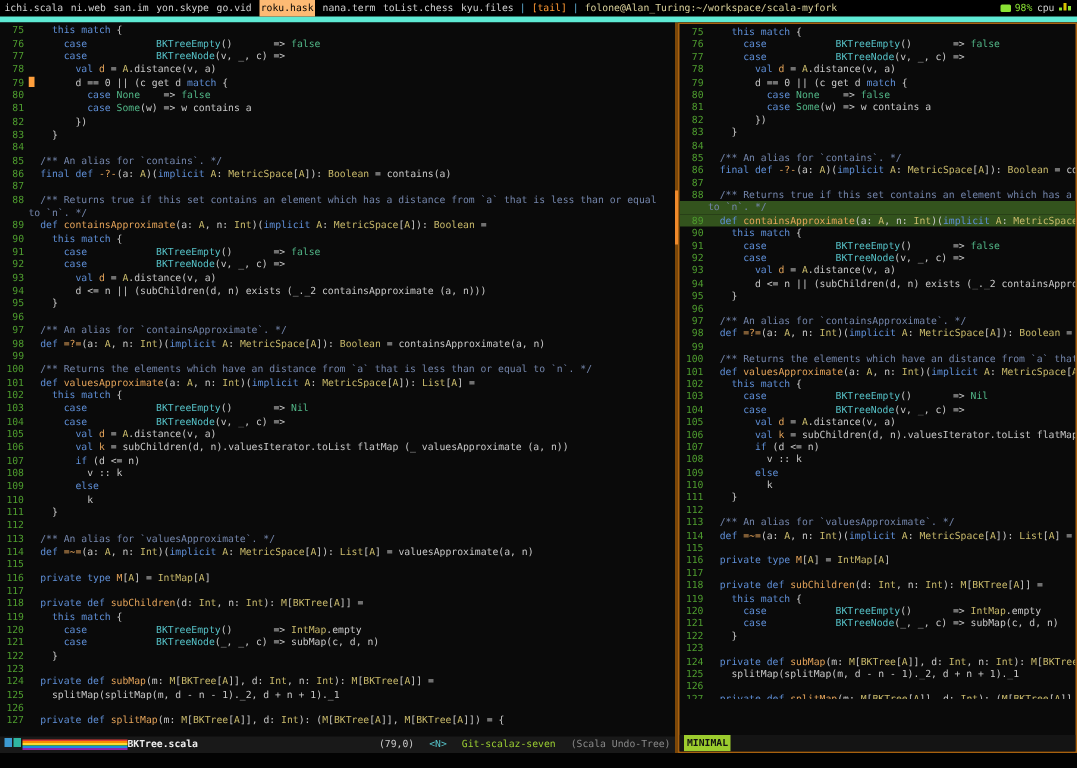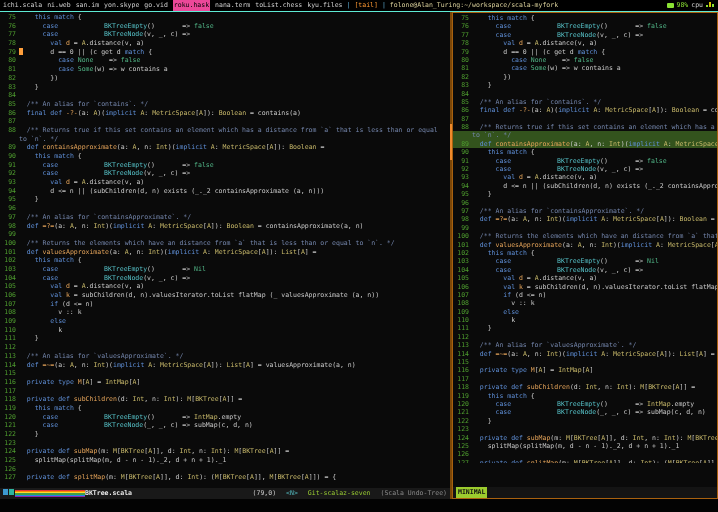--- a/index.html
+++ b/index.html
@@ -1,24 +1,24 @@
 <!DOCTYPE html>
 <html><head>
 <meta charset="utf-8">
 <style>
   html,body{margin:0;padding:0;background:#000;}
   .screen{position:relative;width:718px;height:512px;background:#0a0a0a;overflow:hidden;
           font-family:"DejaVu Sans Mono","Liberation Mono",monospace;}
   
   .tmux{height:11px;line-height:11px;font-size:6.5px;background:#000;color:#d0d0d0;
         display:flex;align-items:center;gap:4px;padding:0 3px;box-sizing:content-box;
-        border-bottom:1px solid #5eead4;white-space:nowrap;}
+        border-bottom:4px solid #5eead4;white-space:nowrap;}
   .tmux-wins{display:inline-flex;gap:5px;}
   .win{color:#d0d0d0;}
-  .win.act{background:#ec4899;color:#000;padding:0 1px;}
+  .win.act{background:#fdba74;color:#000;padding:0 1px;}
   .sep{color:#5fafd7;}
   .mode{color:#ff9933;}
   .sess{color:#d8cf9a;}
   .tmux-right{margin-left:auto;display:flex;align-items:center;gap:3px;}
   .batt-icon{width:7px;height:5px;background:#8ae234;display:inline-block;border-radius:1px;}
   .batt{color:#8ae234;}
   .cpul{color:#cfcfcf;}
   .cpu-bars i{display:inline-block;width:2px;background:#8ae234;margin-right:1px;}
   .cpu-bars i:nth-child(1){height:2px;}
   .cpu-bars i:nth-child(2){height:5px;background:#d7c300;}

